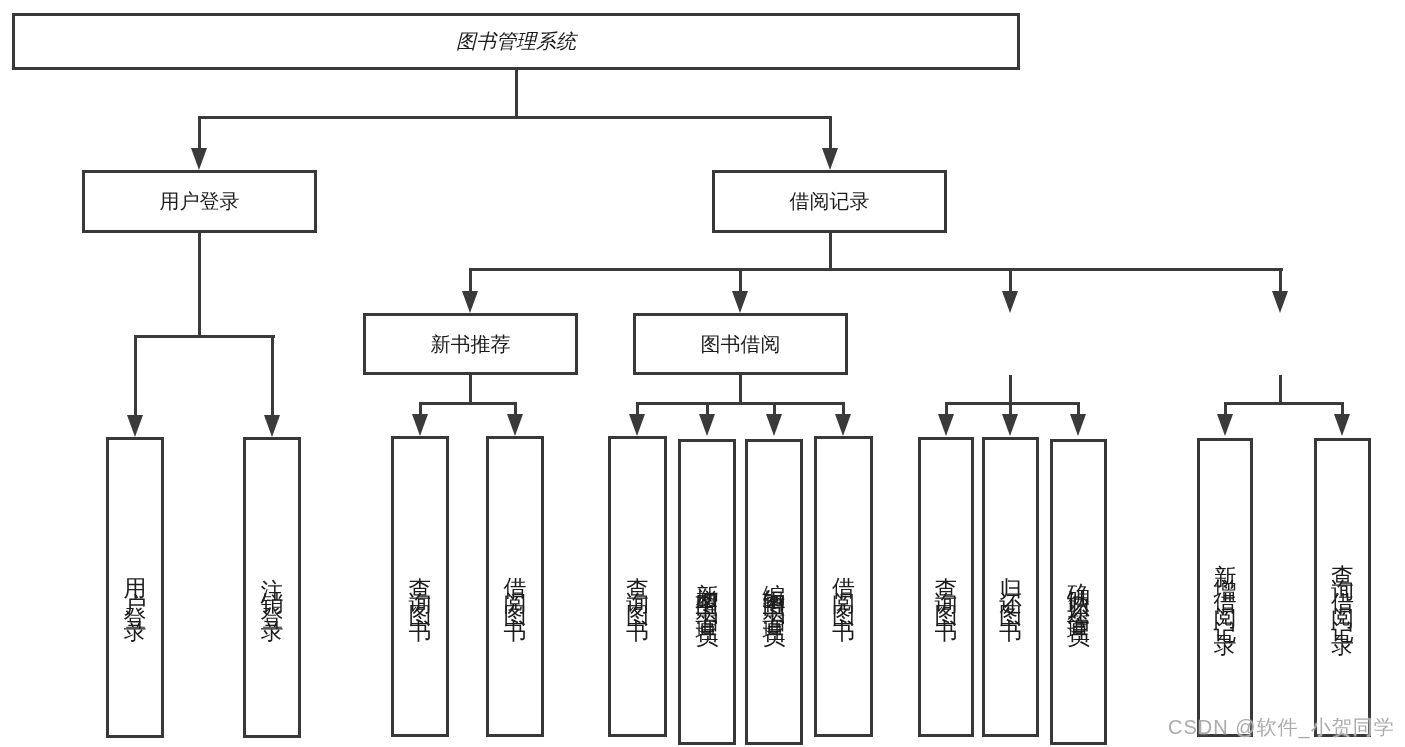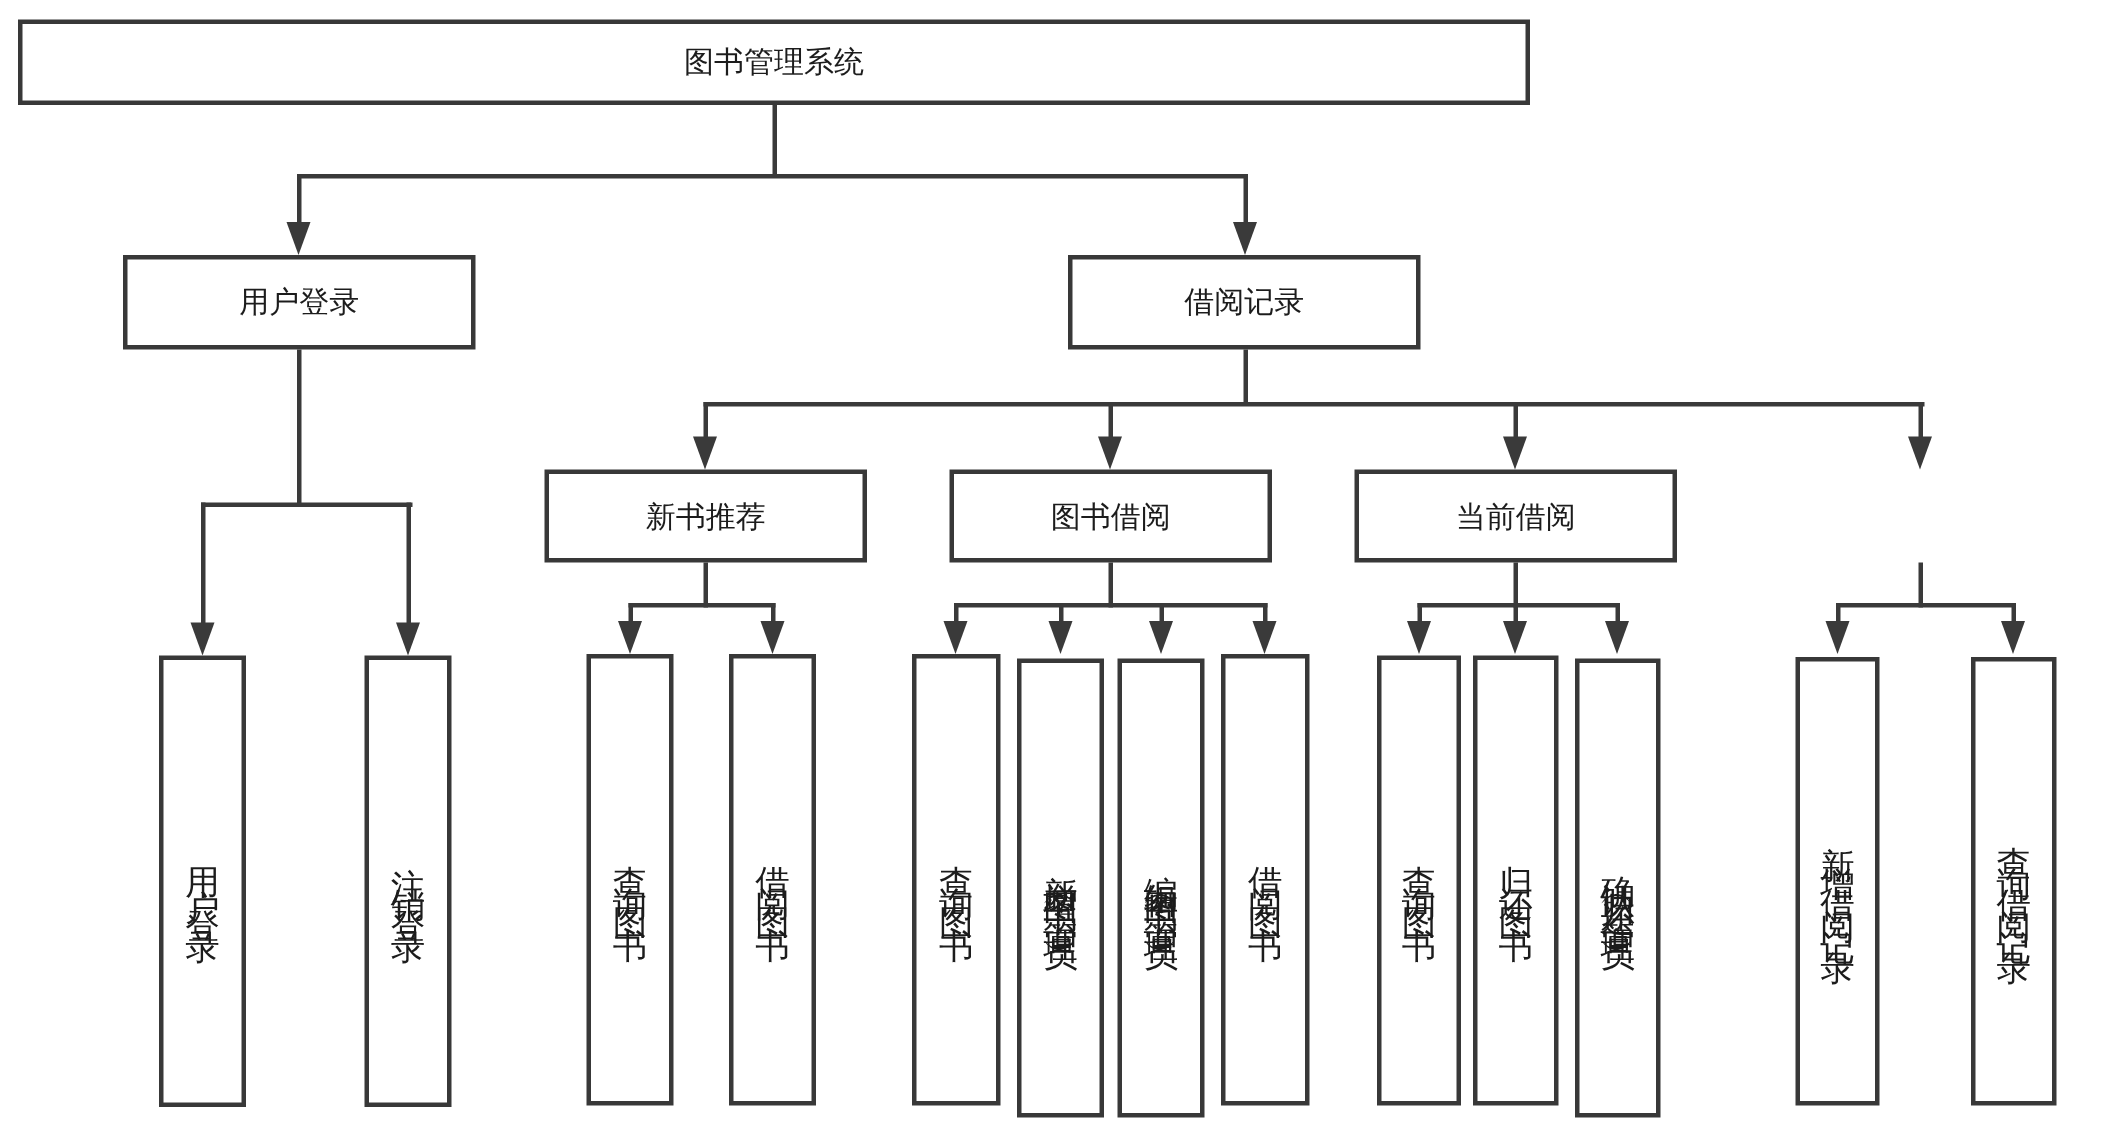--- a/index.html
+++ b/index.html
@@ -27,28 +27,27 @@
     position:absolute;left:1168px;top:714px;
     font-size:20px;color:#ababab;letter-spacing:1px;
     text-shadow:0 0 2px #ffffff;white-space:nowrap;
   }
 </style>
 </head>
 <body>
 
 <div class="canvas">
 
-  <div class="bx" style="left:12px;top:13px;width:1008px;height:57px;">图书管理系统</div>
+  <div class="bx" style="left:12px;top:13px;width:1008px;height:57px;font-style:italic;">图书管理系统</div>
 
   <div class="bx" style="left:82px;top:170px;width:235px;height:63px;">用户登录</div>
   <div class="bx" style="left:712px;top:170px;width:235px;height:63px;">借阅记录</div>
 
   <div class="bx" style="left:633px;top:313px;width:215px;height:62px;">图书借阅</div>
   <div class="bx" style="left:363px;top:313px;width:215px;height:62px;">新书推荐</div>
-  <div class="bx" style="left:903px;top:313px;width:215px;height:62px;">当前借阅</div>
 
   <div class="bx vert" style="left:106px;top:437px;width:58px;height:301px;">用户登录</div>
   <div class="bx vert" style="left:243px;top:437px;width:58px;height:301px;">注销登录</div>
 
   <div class="bx vert" style="left:391px;top:436px;width:58px;height:301px;">查询图书</div>
   <div class="bx vert" style="left:486px;top:436px;width:58px;height:301px;">借阅图书</div>
 
   <div class="bx vert" style="left:608px;top:436px;width:59px;height:301px;">查询图书</div>
   <div class="bx vert ls-s" style="left:678px;top:439px;width:58px;height:306px;">新增图书（管理员）</div>
   <div class="bx vert ls-s" style="left:745px;top:439px;width:58px;height:306px;">编辑图书（管理员）</div>
@@ -113,14 +112,15 @@
   <i class="ln" style="left:1077px;top:402px;width:3px;height:14px;"></i>
   <i class="ah" style="left:1070px;top:414px;"></i>
 
   <i class="ln" style="left:1279px;top:375px;width:3px;height:30px;"></i>
   <i class="ln" style="left:1224px;top:402px;width:120px;height:3px;"></i>
   <i class="ln" style="left:1224px;top:402px;width:3px;height:14px;"></i>
   <i class="ah" style="left:1217px;top:414px;"></i>
   <i class="ln" style="left:1341px;top:402px;width:3px;height:14px;"></i>
   <i class="ah" style="left:1334px;top:414px;"></i>
 
+  <div class="watermark">CSDN @软件_小贺同学</div>
 
 </div>
 
 </body></html>

